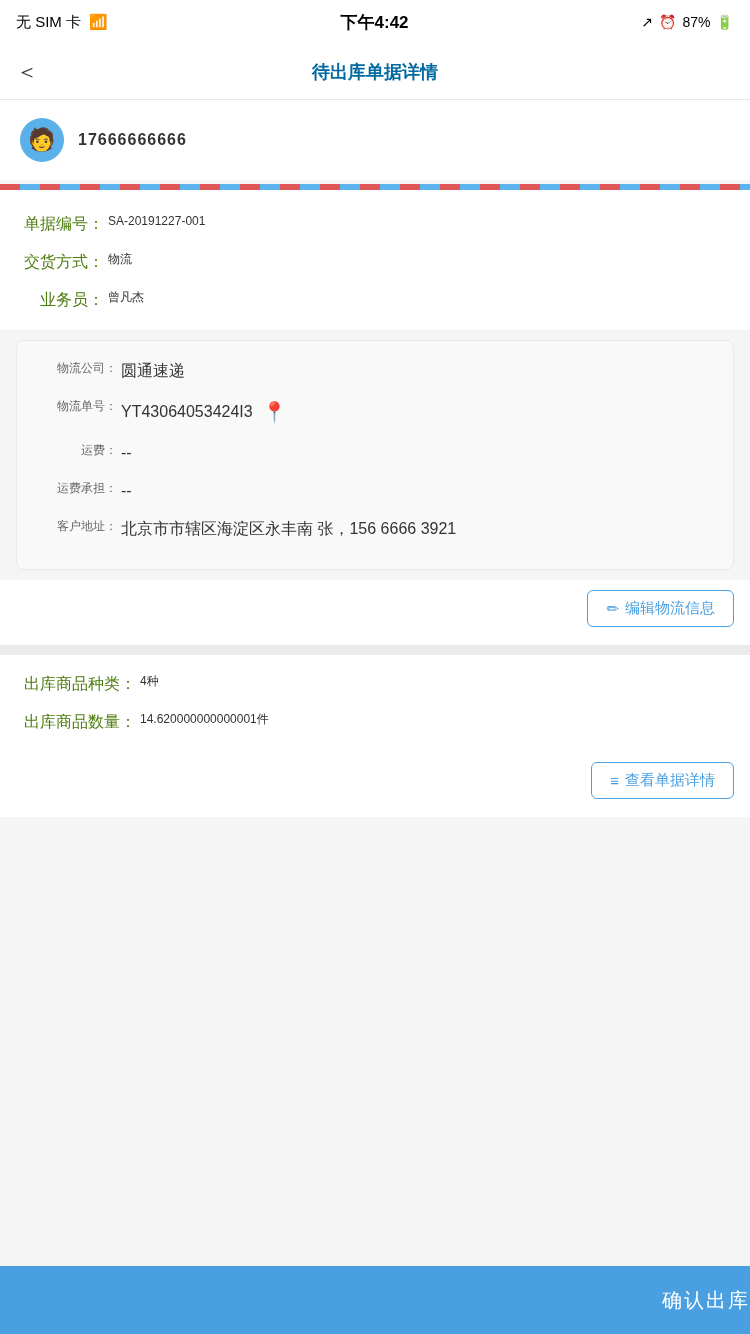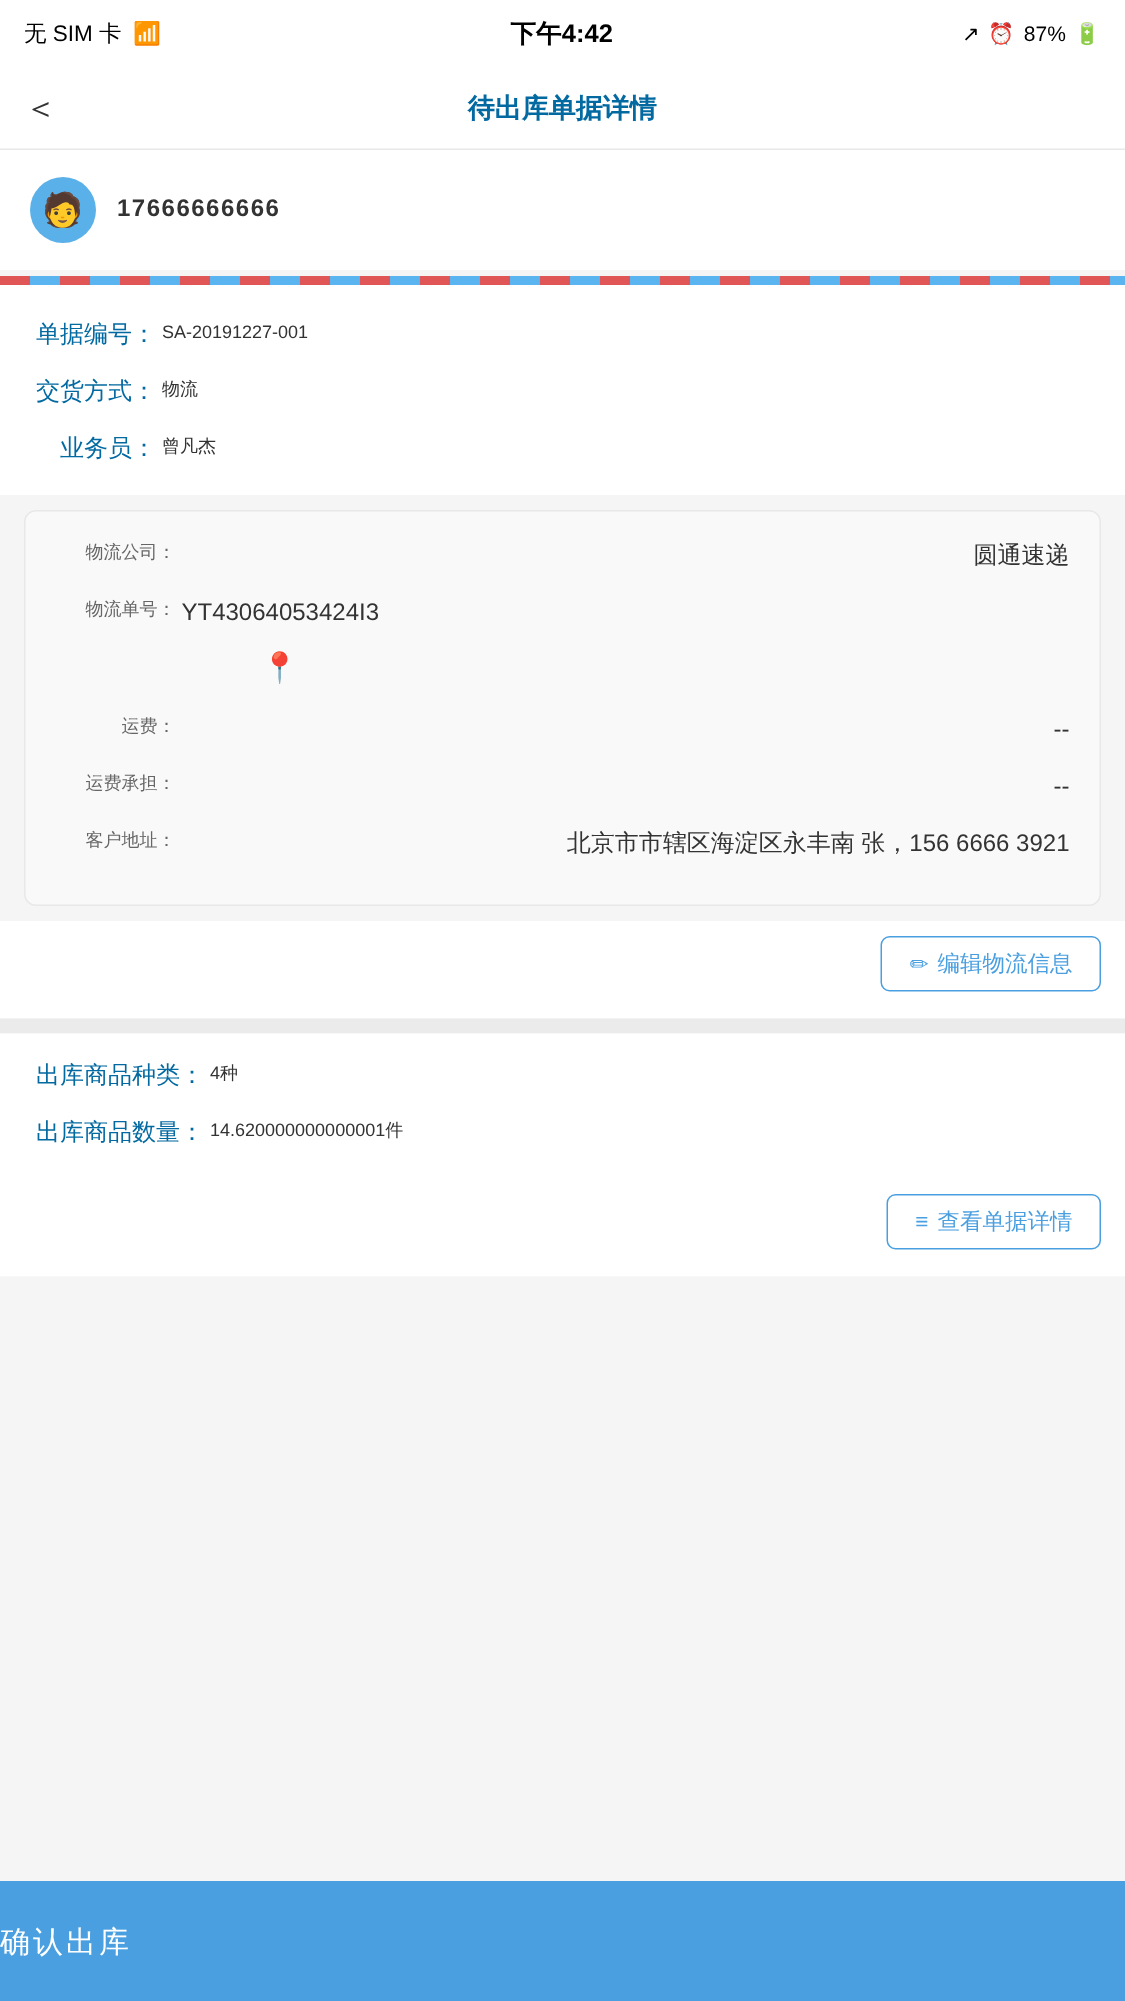--- a/index.html
+++ b/index.html
@@ -101,21 +101,21 @@
     .info-row {
       display: flex;
       align-items: flex-start;
       margin-bottom: 14px;
       font-size: 16px;
       color: #333;
       line-height: 1.5;
     }
     .info-row:last-child { margin-bottom: 0; }
     .info-label {
-      color: #0369a1;
+      color: #4d7c0f;
       font-size: 16px;
       white-space: nowrap;
       flex-shrink: 0;
       min-width: 80px;
       text-align: right;
       margin-right: 4px;
     }
     .info-value {
       color: #333;
       font-size: 12px;
@@ -145,27 +145,25 @@
       white-space: nowrap;
       flex-shrink: 0;
       min-width: 80px;
       text-align: right;
       margin-right: 4px;
     }
     .logistics-value {
       color: #333;
       font-size: 16px;
       flex: 1;
-      text-align: right;
     }
     .logistics-num-row {
       display: flex;
       align-items: center;
       gap: 10px;
-      flex-direction: column;
     }
     .location-icon {
       color: #4a9fe0;
       font-size: 20px;
       cursor: pointer;
     }
 
     
     .edit-btn-row {
       display: flex;
@@ -226,24 +224,24 @@
       background: #f5f5f5;
     }
 
     
     .confirm-btn-bar {
       position: fixed;
       bottom: 0;
       left: 0;
       width: 750px;
       background: #4a9fe0;
-      height: 80px;
-      display: flex;
-      align-items: center;
-      justify-content: flex-start;
+      height: 68px;
+      display: flex;
+      align-items: center;
+      justify-content: flex-end;
       cursor: pointer;
     }
     .confirm-btn-text {
       color: #fff;
       font-size: 20px;
       font-weight: 500;
       letter-spacing: 2px;
     }
   </style>
 </head>

